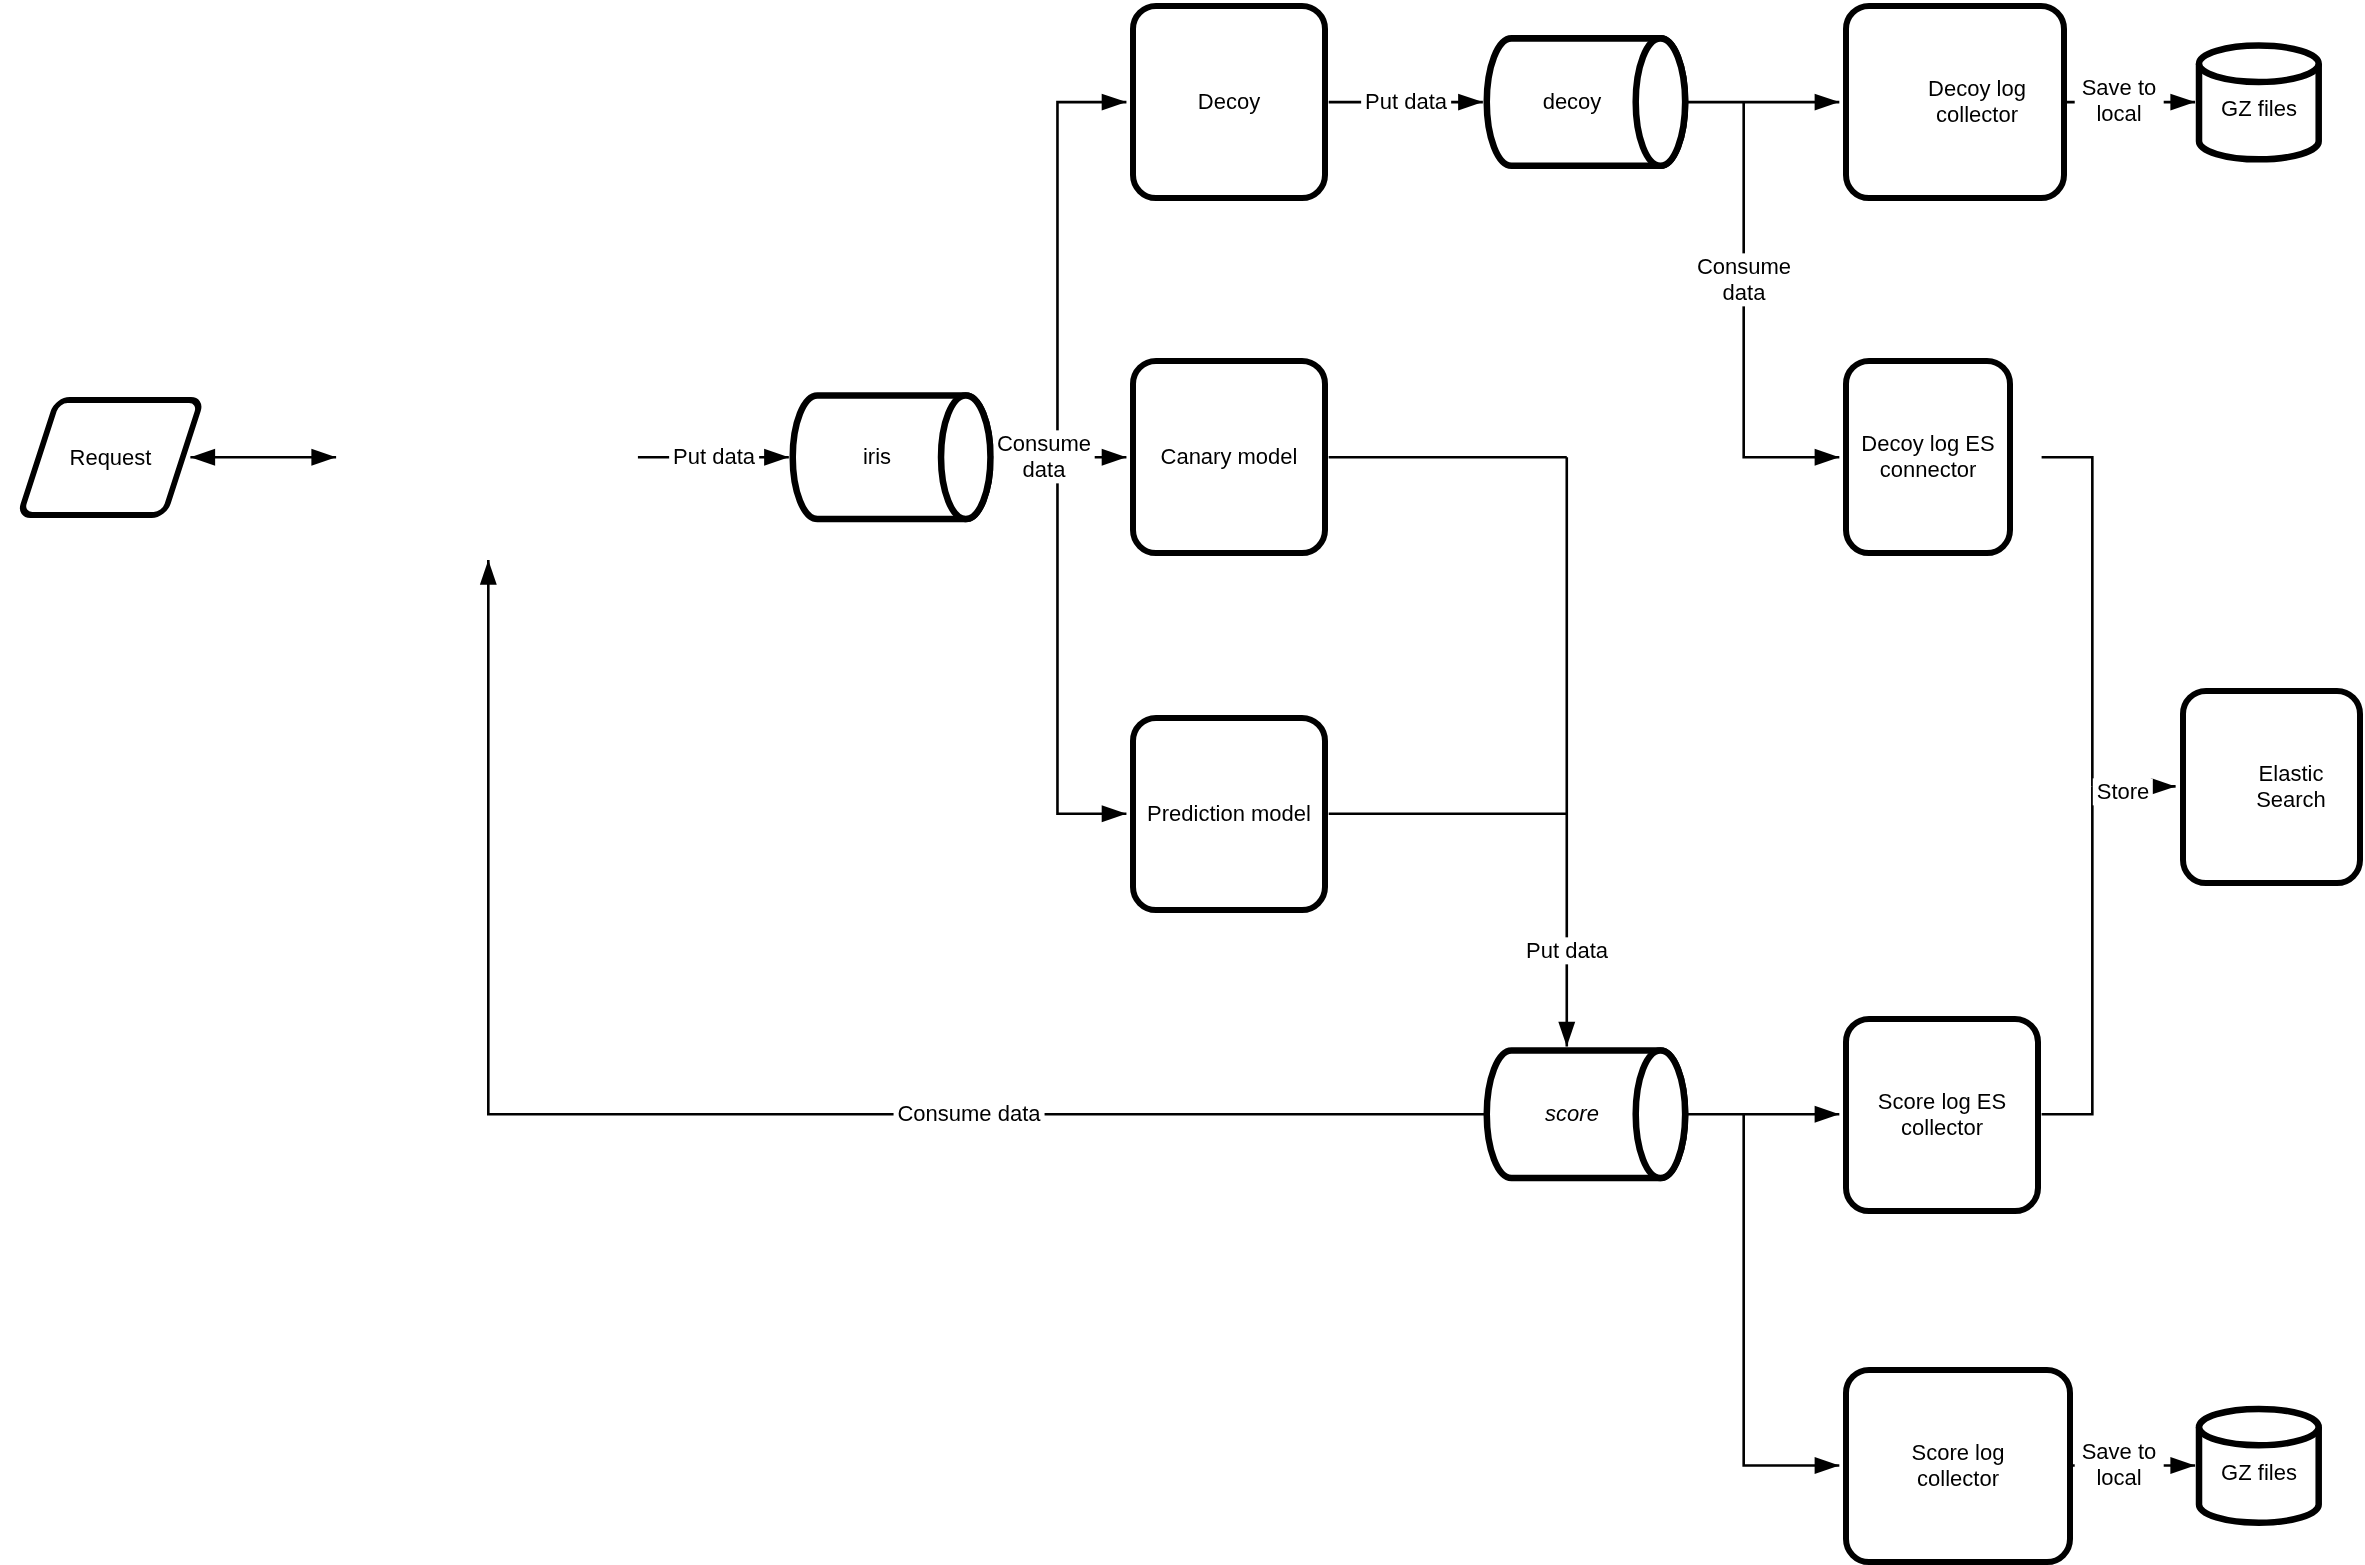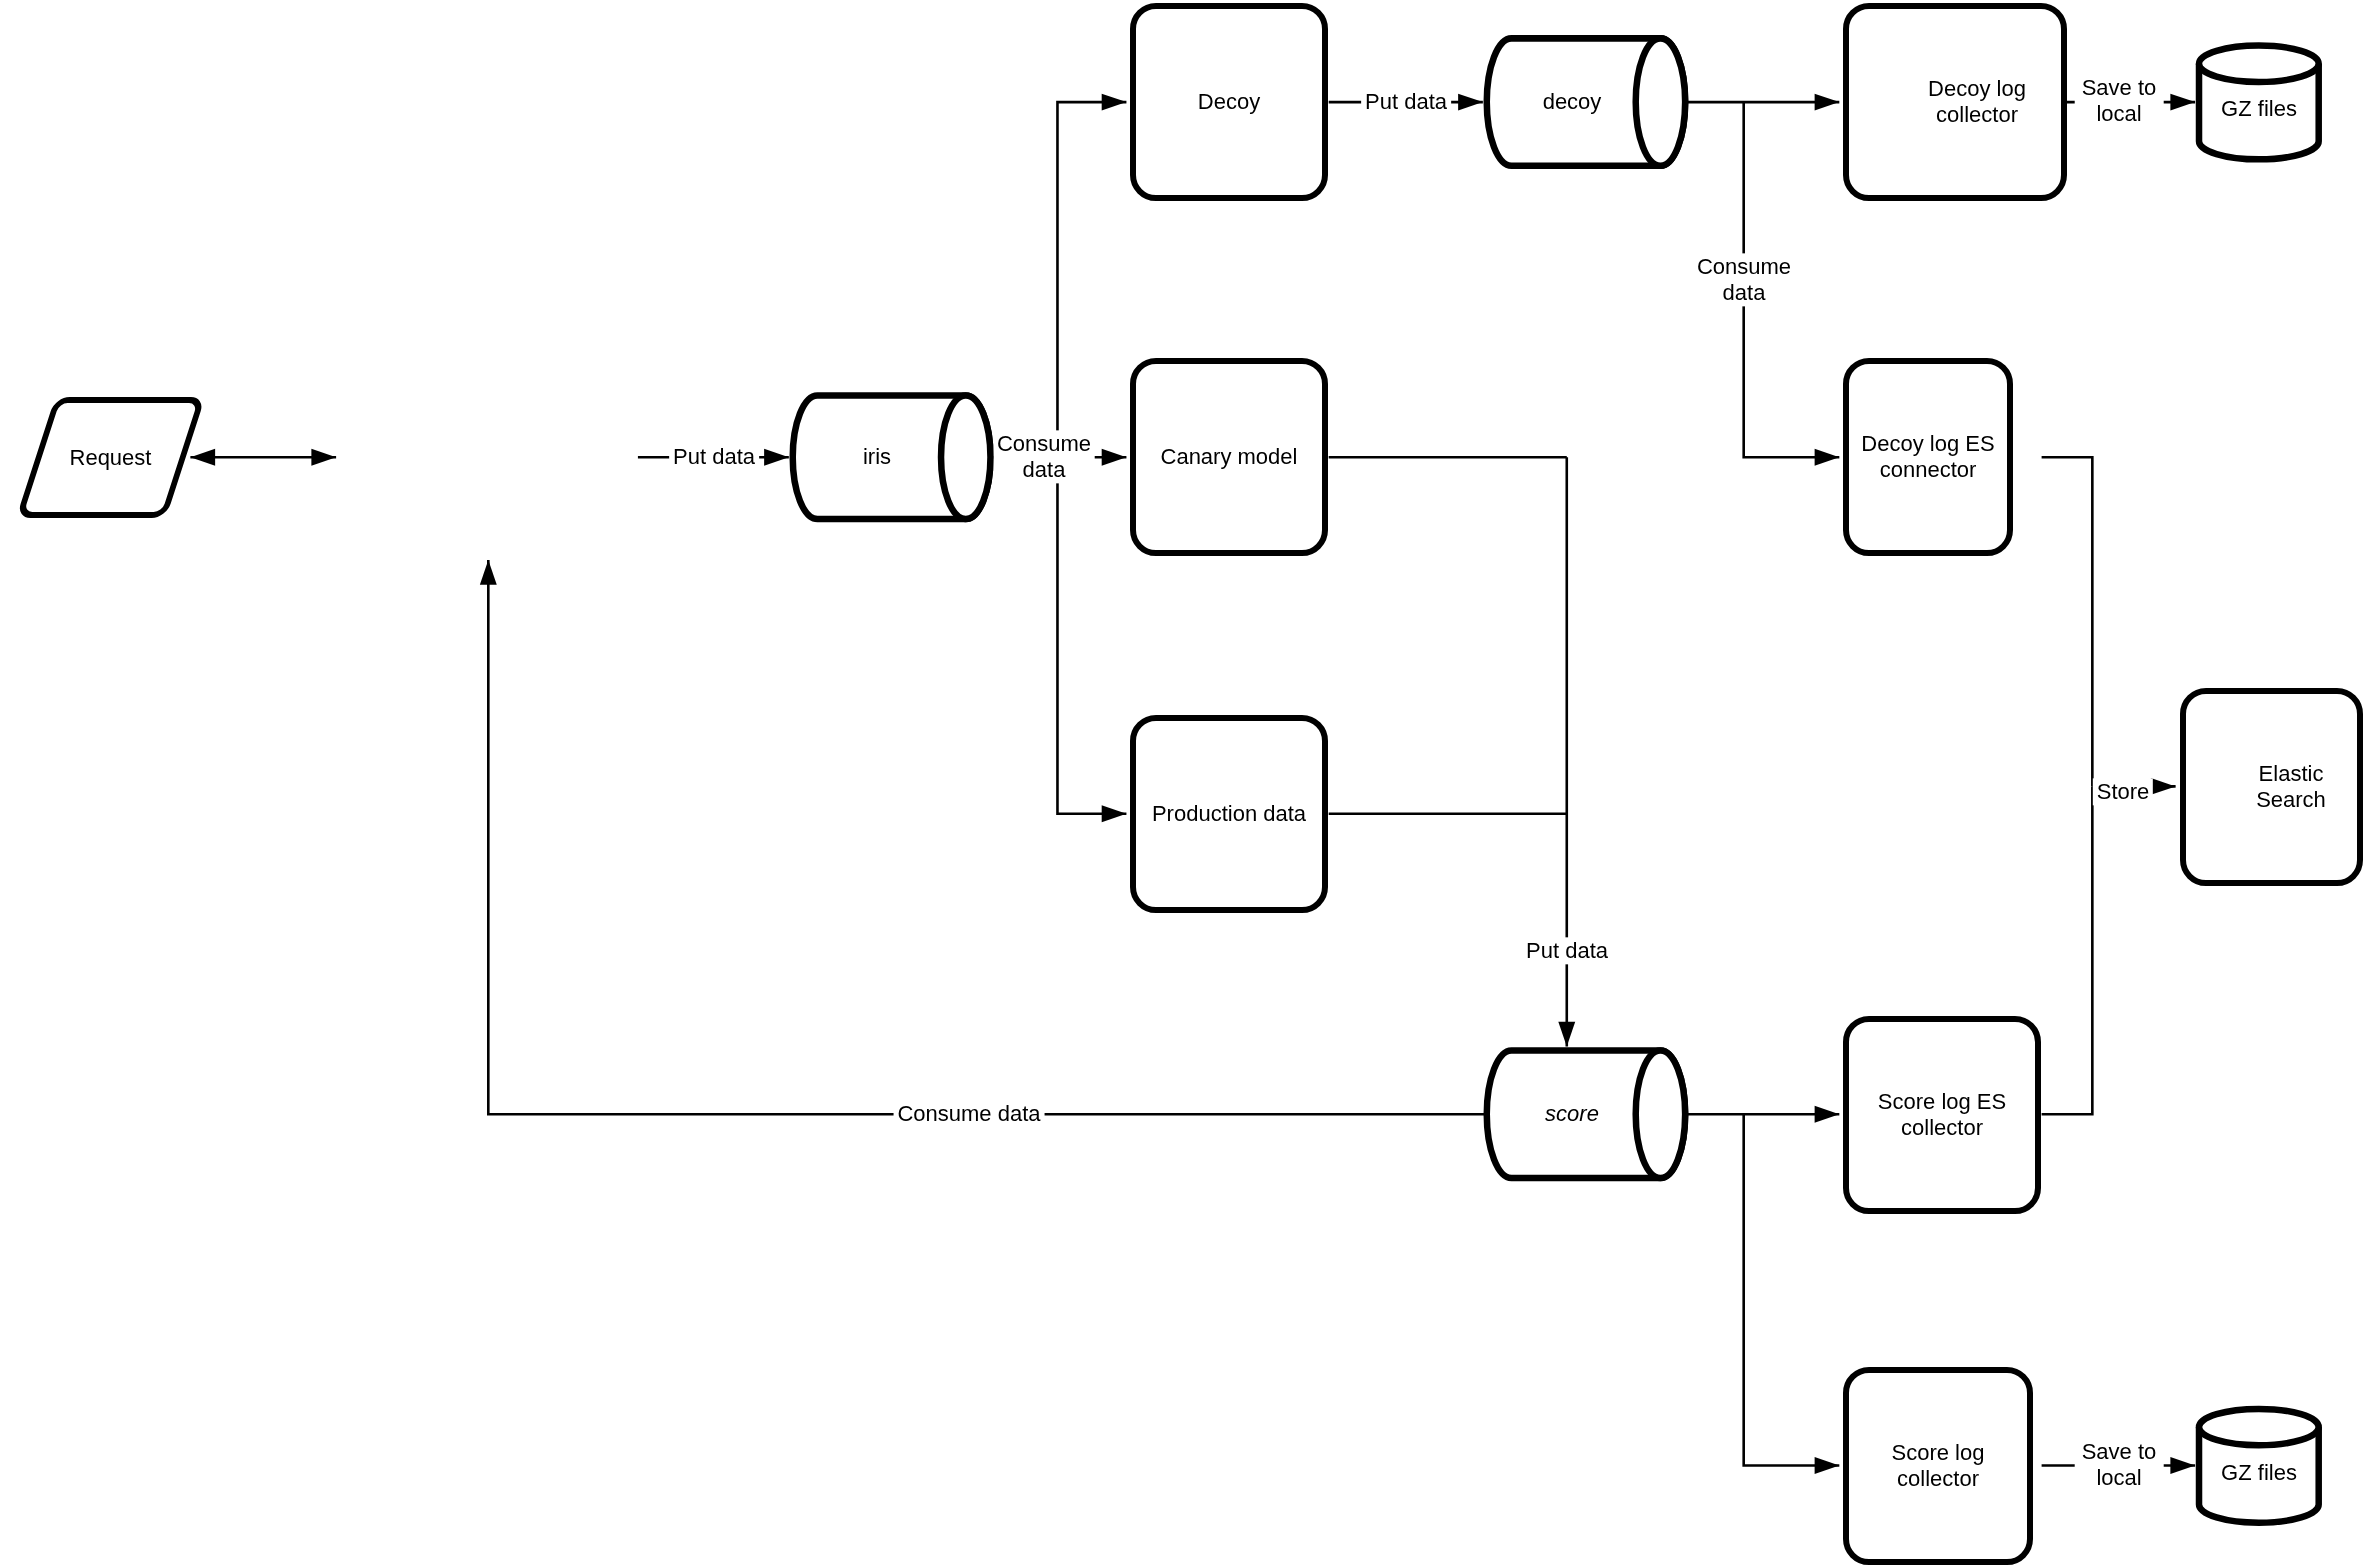--- a/index.html
+++ b/index.html
@@ -150,40 +150,40 @@
 
   <div class="node" style="left:1130px; top:3.3px; width:198px; height:198px;">
     <span class="lbl">Decoy</span>
   </div>
 
   <div class="node" style="left:1130px; top:358px; width:198px; height:198px;">
     <span class="lbl">Canary model</span>
   </div>
 
   <div class="node" style="left:1130px; top:715px; width:198px; height:198px;">
-    <span class="lbl">Production data</span>
+    <span class="lbl">Prediction model</span>
   </div>
 
   <div class="node label-narrow" style="left:1843px; top:3.3px; width:224px; height:198px;padding-left:44px;">
     <span class="lbl">Decoy log collector</span>
   </div>
 
   <div class="node label-narrow" style="left:1843px; top:358px; width:170px; height:198px;">
     <span class="lbl">Decoy log ES connector</span>
   </div>
 
   <div class="node" style="left:2180px; top:688px; width:183px; height:198px;padding-left:39px;">
     <span class="lbl">Elastic Search</span>
   </div>
 
   <div class="node label-narrow" style="left:1843px; top:1016px; width:198px; height:198px;">
     <span class="lbl">Score log ES collector</span>
   </div>
 
-  <div class="node label-narrow" style="left:1843px; top:1367px; width:190px; height:198px;">
+  <div class="node label-narrow" style="left:1843px; top:1367px; width:230px; height:198px;">
     <span class="lbl">Score log collector</span>
   </div>
 
   <div class="cyl-label" style="left:877px; top:457px;">iris</div>
   <div class="cyl-label" style="left:1572px; top:102px;">decoy</div>
   <div class="cyl-label" style="left:1572px; top:1114px;font-style:italic;">score</div>
   <div class="cyl-label" style="left:2259px; top:109px;">GZ files</div>
   <div class="cyl-label" style="left:2259px; top:1473px;">GZ files</div>
 
   <div class="edge-label" style="left:714px; top:457px;">Put data</div>

